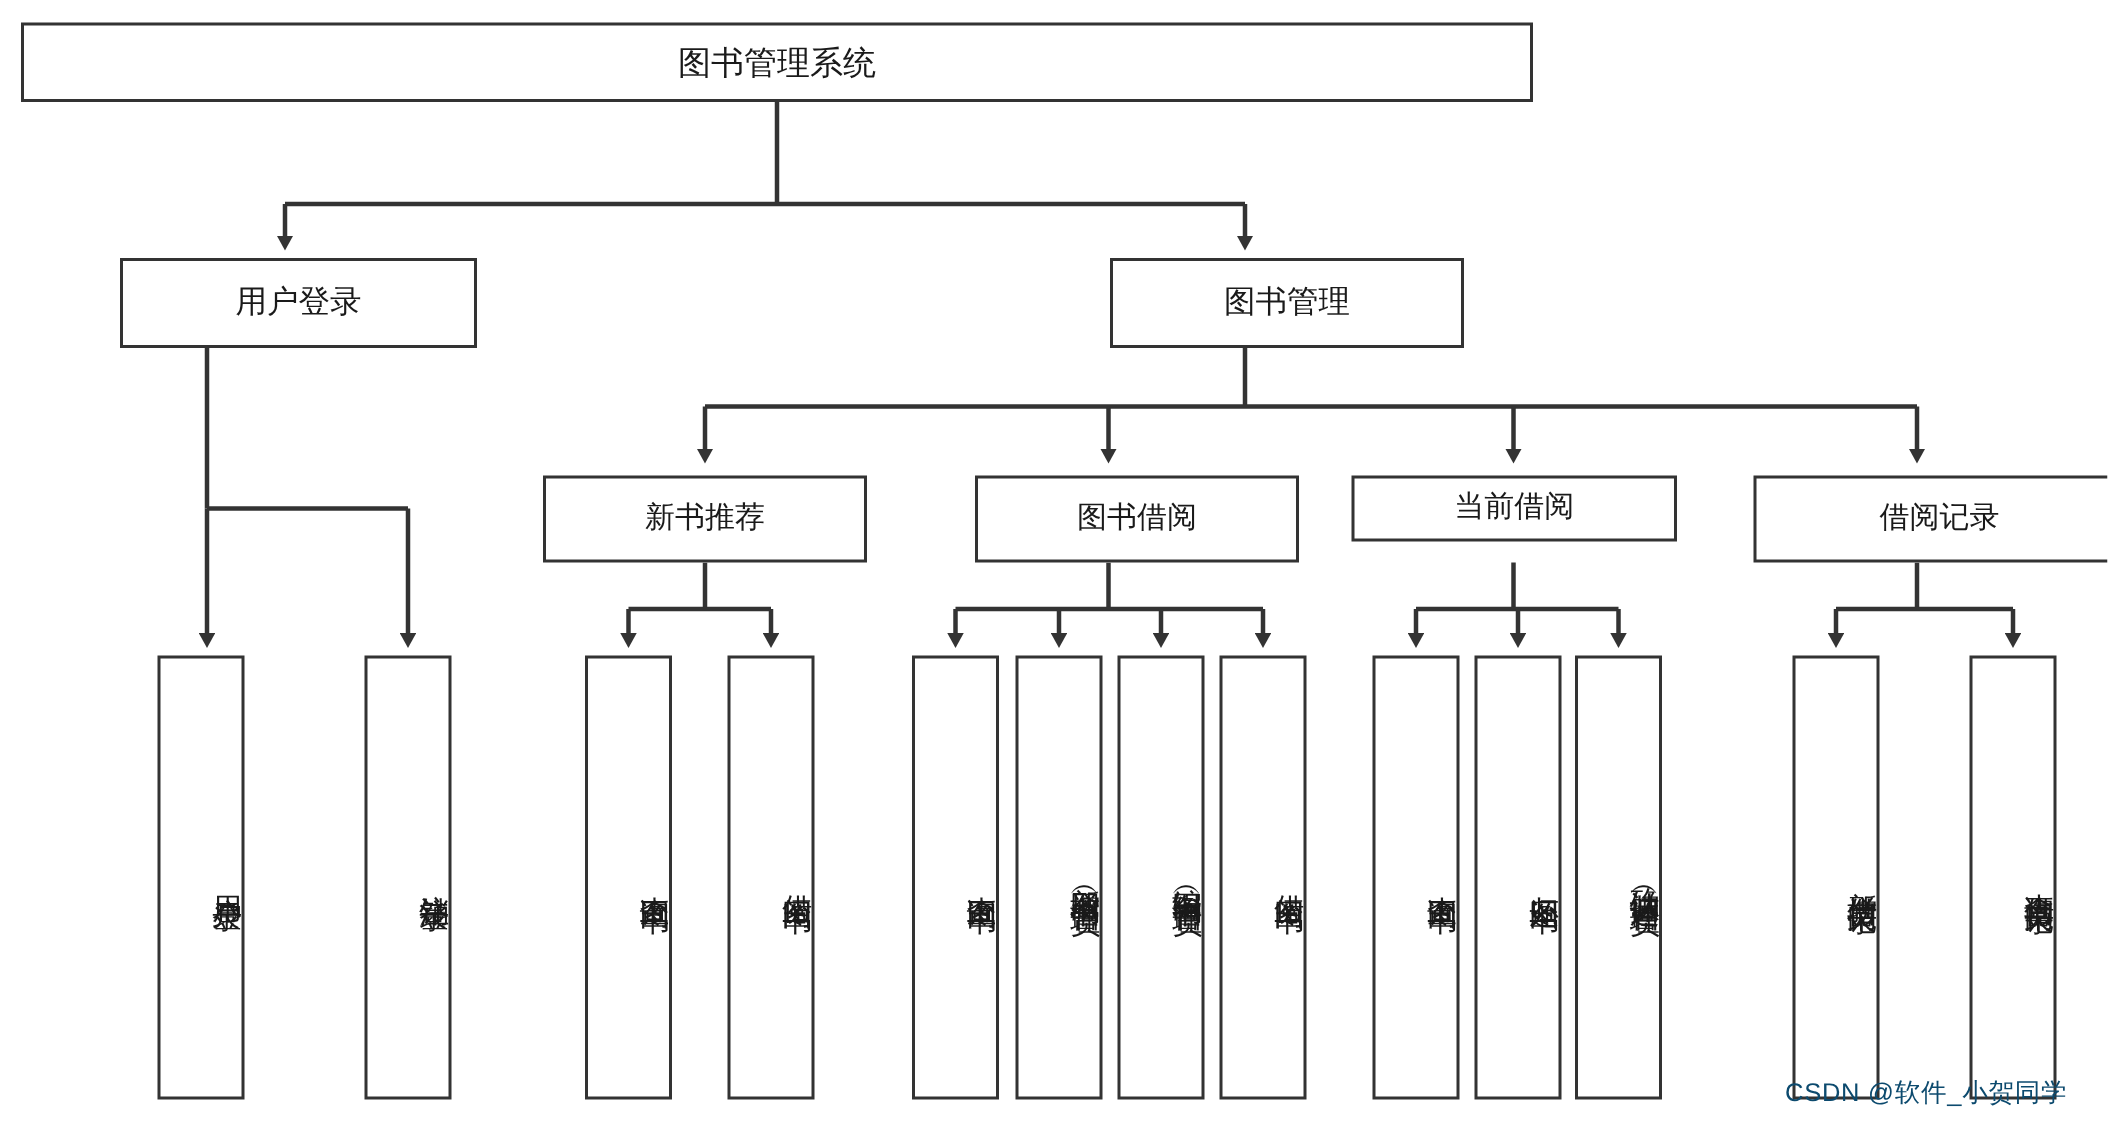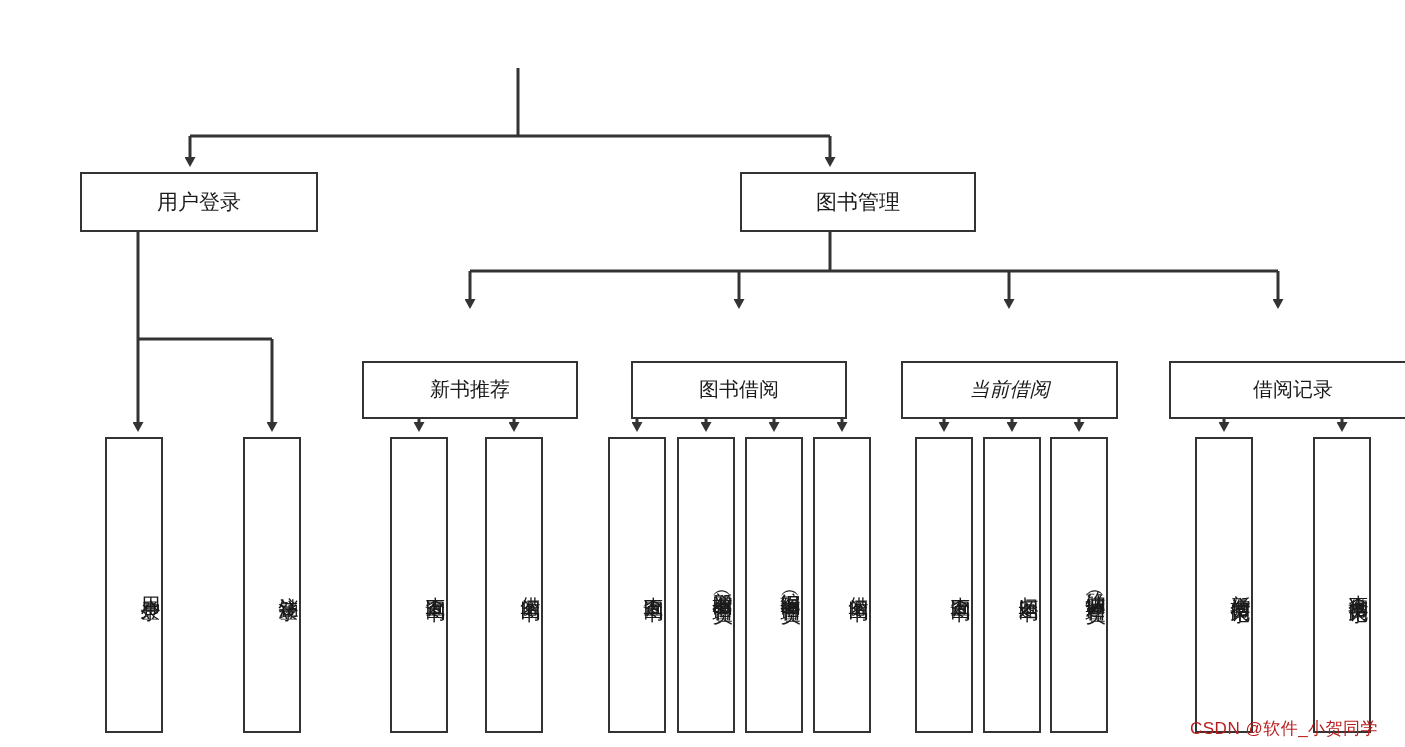--- a/index.html
+++ b/index.html
@@ -38,41 +38,40 @@
     line-height: 1.18;
   }
   .node.root {
     font-size: 22px;
   }
   .node.level2 {
     font-size: 21px;
   }
   .node.level3 {
     font-size: 20px;
-    margin-top: 44px;
   }
   .node.leaf {
     writing-mode: vertical-rl;
     text-orientation: upright;
     font-size: 20px;
     letter-spacing: 2px;
     padding: 8px 0;
     align-items: flex-start;
     justify-content: center;
   }
   .leaf-text {
     writing-mode: vertical-rl;
     text-orientation: upright;
     line-height: 1.05;
     white-space: pre-line;
   }
   .watermark {
     position: absolute;
     font-size: 17px;
-    color: #b91c1c;
+    color: #0c4a6e;
     white-space: nowrap;
     letter-spacing: 0.5px;
   }
 </style>
 </head>
 <body>
 
 <div id="canvas">
 
   <svg class="wires" viewBox="0 0 1405 747">
@@ -118,35 +117,38 @@
       <path d="M1012,406 L1012,423" marker-end="url(#arrow)"></path>
       <path d="M1079,406 L1079,423" marker-end="url(#arrow)"></path>
 
       <path d="M1278,375 L1278,406"></path>
       <path d="M1224,406 L1342,406"></path>
       <path d="M1224,406 L1224,423" marker-end="url(#arrow)"></path>
       <path d="M1342,406 L1342,423" marker-end="url(#arrow)"></path>
     </g>
   </svg>
 
+  <div class="node root" style="left:14px; top:15px; width:1008px; height:53px;">
+    <span>图书管理系统</span>
+  </div>
 
   <div class="node level2" style="left:80px; top:172px; width:238px; height:60px;">
     <span>用户登录</span>
   </div>
   <div class="node level2" style="left:712px; top:172px; width:236px; height:60px;margin-left:28px;">
     <span>图书管理</span>
   </div>
 
   <div class="node level3" style="left:362px; top:317px; width:216px; height:58px;">
     <span>新书推荐</span>
   </div>
-  <div class="node level3" style="left:631px; top:317px; width:216px; height:58px;">
+  <div class="node level3" style="left:650px; top:317px; width:216px; height:58px;">
     <span>图书借阅</span>
   </div>
-  <div class="node level3" style="left:901px; top:317px; width:217px; height:58px;font-style:italic;">
+  <div class="node level3" style="left:901px; top:317px; width:217px; height:44px;">
     <span>当前借阅</span>
   </div>
   <div class="node level3" style="left:1169px; top:317px; width:248px; height:58px;">
     <span>借阅记录</span>
   </div>
 
   <div class="node leaf" style="left:105px; top:437px; width:58px; height:296px;">
     <span class="leaf-text">用户登录</span>
   </div>
   <div class="node leaf" style="left:243px; top:437px; width:58px; height:296px;">

